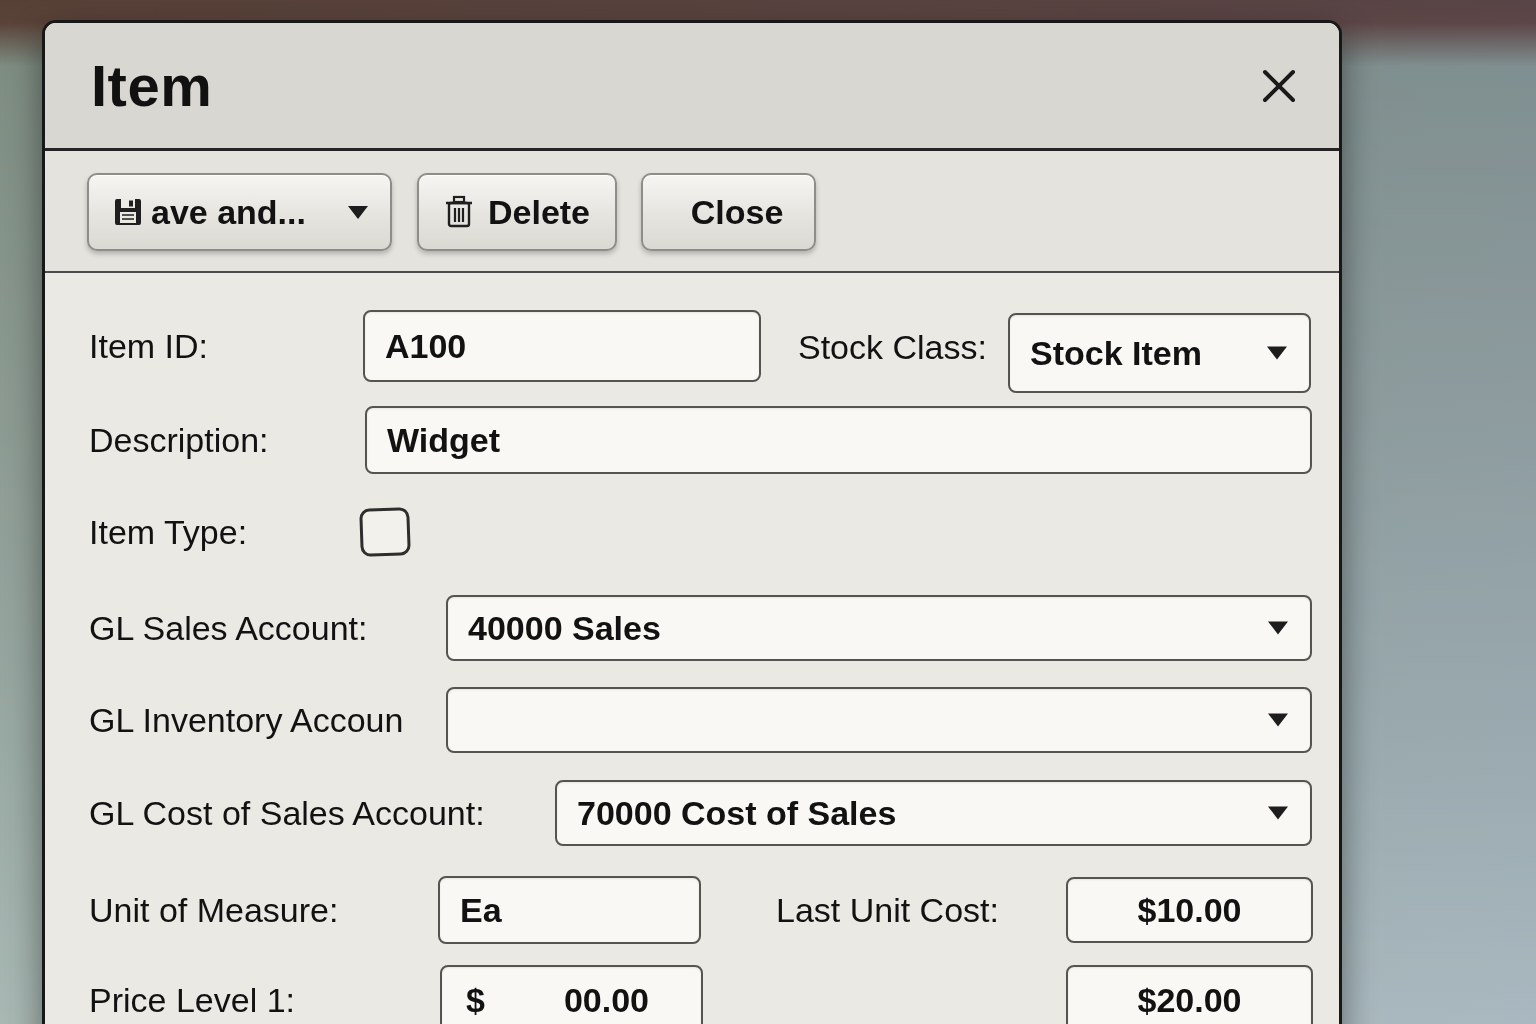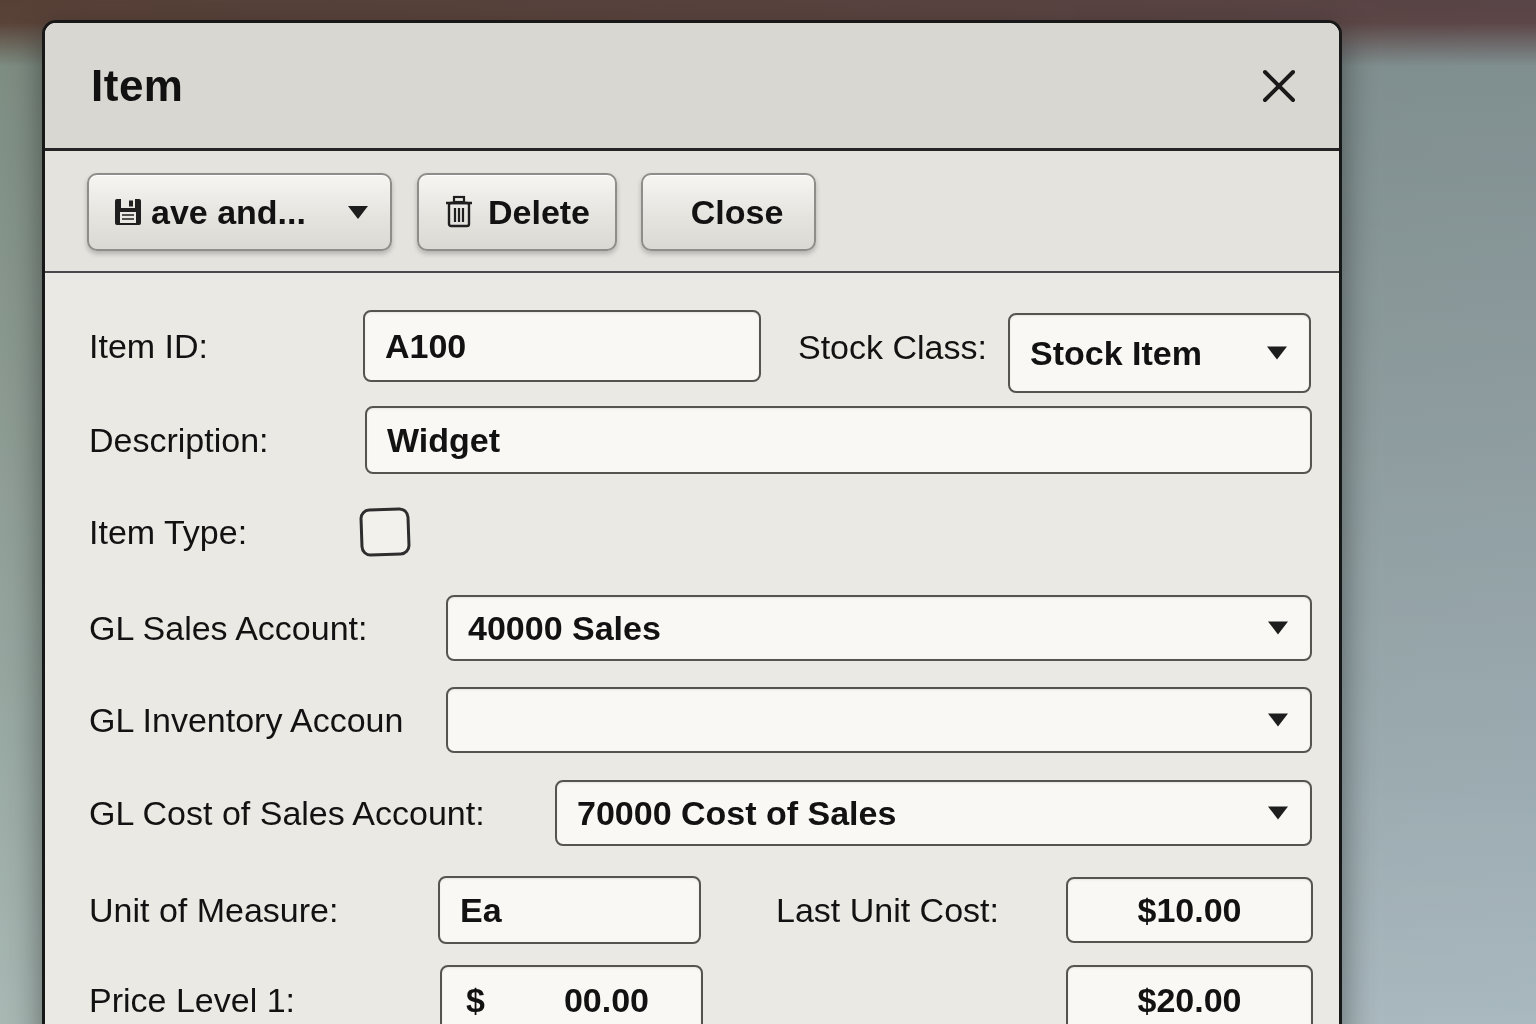--- a/index.html
+++ b/index.html
@@ -11,21 +11,21 @@
   }
   .dialog{
     position:absolute; left:42px; top:20px; width:1294px; height:1040px;
     background:#ebe9e4; border:3px solid #181818; border-radius:14px;
     box-shadow:0 14px 34px rgba(0,0,0,0.45);
     overflow:hidden;
   }
   
   .titlebar{position:absolute;left:0;top:0;right:0;height:125px;background:#d9d7d2;
     border-bottom:3px solid #242424;display:flex;align-items:center;}
-  .title{margin-left:46px;font-size:44px;font-weight:700;color:#111;letter-spacing:0.5px;}
+  .title{margin-left:46px;font-size:58px;font-weight:700;color:#111;letter-spacing:0.5px;}
   .close-x{position:absolute;right:34px;top:50%;transform:translateY(-50%);
     width:52px;height:52px;display:flex;align-items:center;justify-content:center;cursor:pointer;}
   
   .toolbar{position:absolute;left:0;top:128px;right:0;height:120px;background:#e5e3de;
     border-bottom:2px solid #4a4a4a;}
   .btn{position:absolute;top:22px;height:78px;display:flex;align-items:center;
     background:linear-gradient(180deg,#f6f5f2 0%,#e6e4df 55%,#dbd9d4 100%);
     border:2px solid #8f8d88;border-radius:10px;
     box-shadow:0 3px 5px rgba(0,0,0,0.22), inset 0 1px 0 #ffffff;
     font-size:34px;font-weight:600;color:#121212;cursor:pointer;box-sizing:border-box;}

